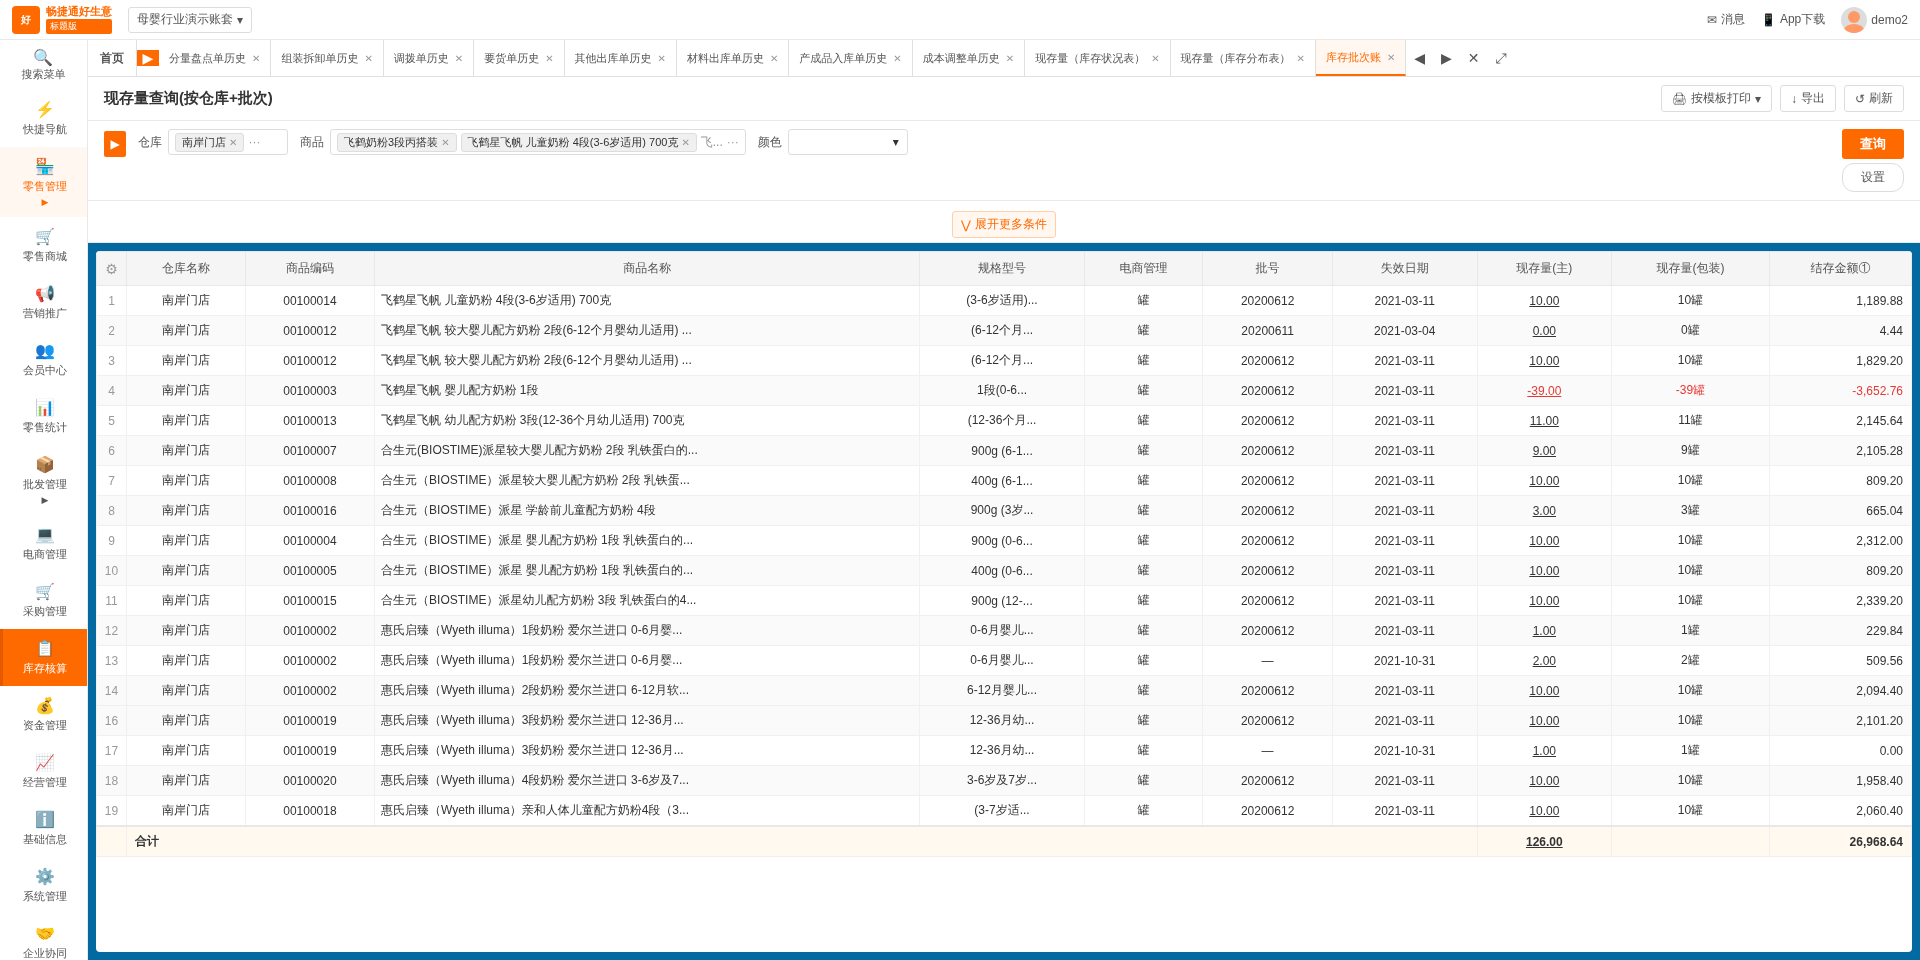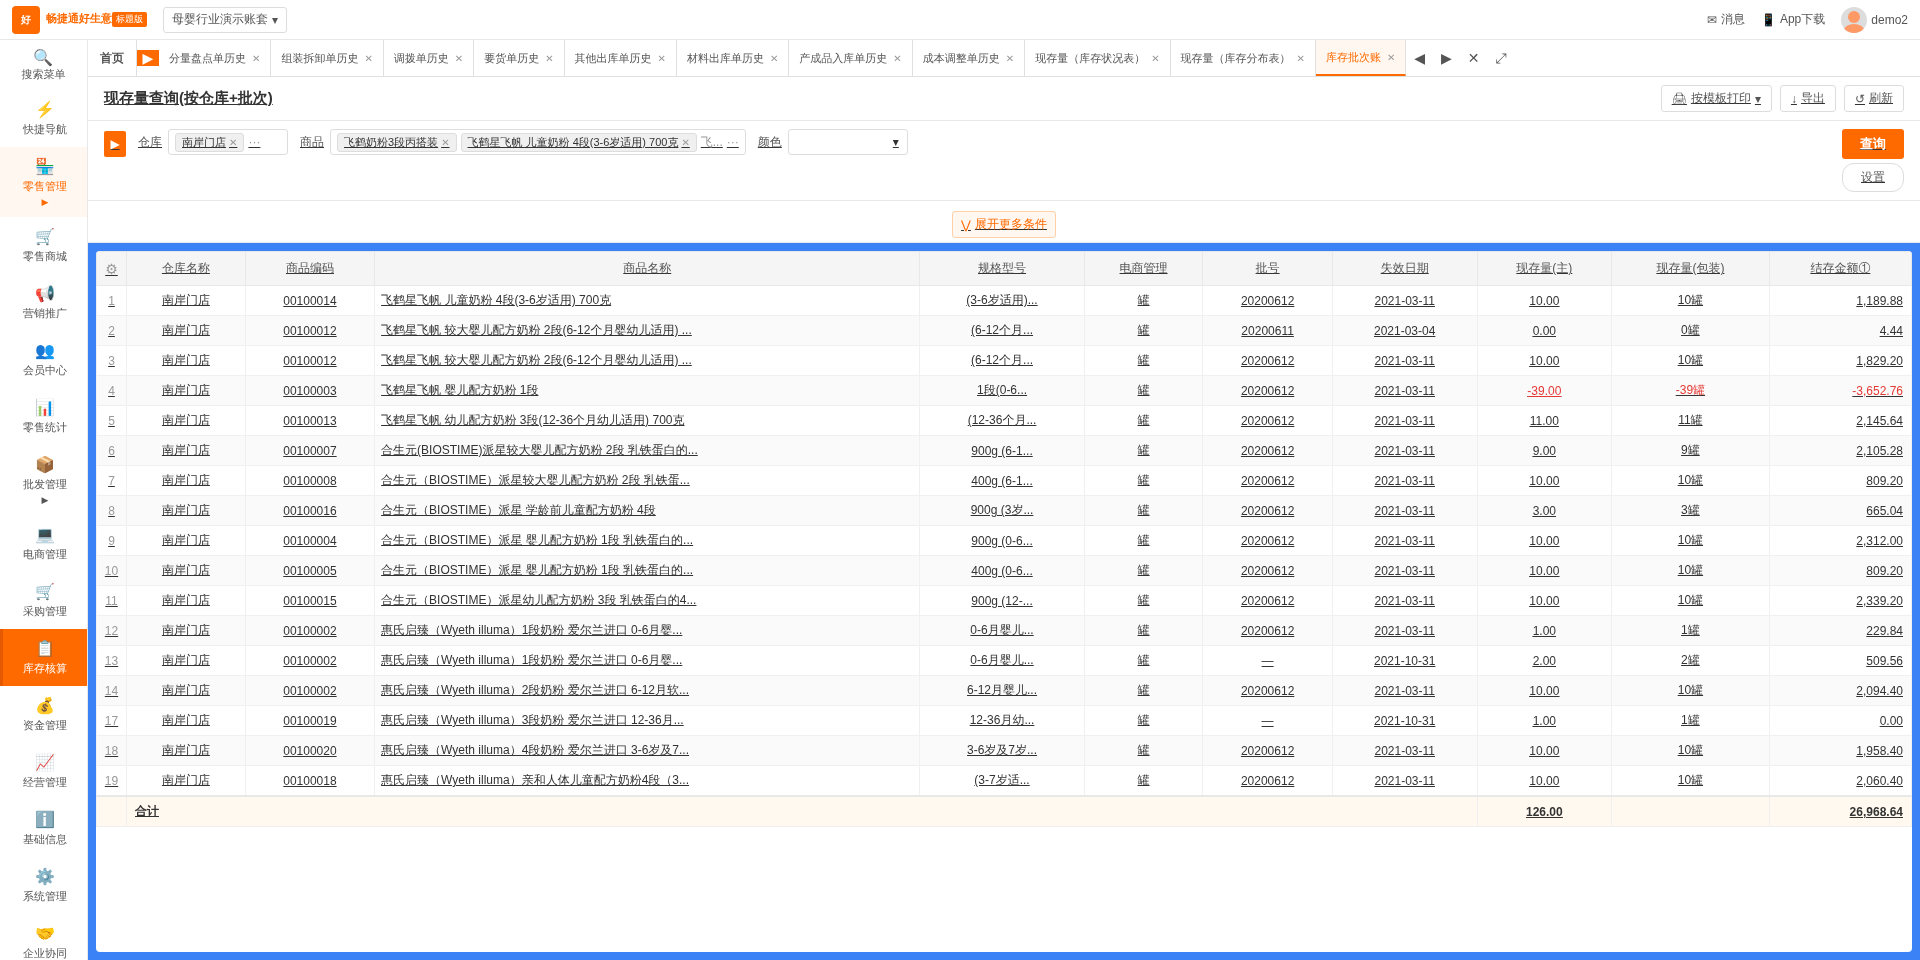--- a/index.html
+++ b/index.html
@@ -30,21 +30,21 @@
 
     
     .tabs-bar { background: #fff; border-bottom: 1px solid #e0e0e0; display: flex; align-items: center; padding: 0 0 0 0; min-height: 36px; overflow: hidden; }
     .tab-item { display: flex; align-items: center; gap: 4px; padding: 0 10px; height: 36px; font-size: 11px; color: #555; border-right: 1px solid #e0e0e0; cursor: pointer; white-space: nowrap; flex-shrink: 0; }
     .tab-item.active { background: #fff7f0; color: #ff6a00; border-bottom: 2px solid #ff6a00; }
     .tab-close { font-size: 10px; color: #999; margin-left: 2px; cursor: pointer; }
     .tabs-nav-btn { padding: 0 8px; height: 36px; display: flex; align-items: center; cursor: pointer; color: #555; font-size: 14px; }
     .tab-home { padding: 0 12px; height: 36px; display: flex; align-items: center; font-size: 12px; color: #555; font-weight: bold; border-right: 1px solid #e0e0e0; cursor: pointer; }
 
     
-    .page-content { flex: 1; overflow: hidden; display: flex; flex-direction: column; padding: 0; background: #3b82f6; text-decoration: underline; }
+    .page-content { flex: 1; overflow: hidden; display: flex; flex-direction: column; padding: 0; background: #0369a1; }
     .page-header { background: #fff; padding: 8px 16px; display: flex; align-items: center; justify-content: space-between; border-bottom: 1px solid #e8e8e8; }
     .page-title { font-size: 15px; font-weight: bold; color: #333; }
     .page-header-actions { display: flex; align-items: center; gap: 8px; }
     .btn-print { display: flex; align-items: center; gap: 4px; padding: 4px 10px; border: 1px solid #ddd; border-radius: 3px; background: #fff; cursor: pointer; font-size: 12px; color: #555; }
     .btn-export { display: flex; align-items: center; gap: 4px; padding: 4px 10px; border: 1px solid #ddd; border-radius: 3px; background: #fff; cursor: pointer; font-size: 12px; color: #555; }
     .btn-refresh { display: flex; align-items: center; gap: 4px; padding: 4px 10px; border: 1px solid #ddd; border-radius: 3px; background: #fff; cursor: pointer; font-size: 12px; color: #555; }
     .filter-label { font-size: 12px; color: #555; white-space: nowrap; }
     .filter-tag { background: #f0f0f0; border: 1px solid #ddd; border-radius: 3px; padding: 1px 6px; font-size: 11px; display: flex; align-items: center; gap: 3px; }
     .expand-btn { display: flex; align-items: center; gap: 4px; color: #ff6a00; cursor: pointer; font-size: 12px; padding: 4px 8px; border: 1px solid #ffd0a8; border-radius: 3px; background: #fff7f0; margin-top: 6px; }
     .btn-query { background: #ff6a00; color: #fff; border: none; padding: 6px 18px; border-radius: 3px; cursor: pointer; font-size: 13px; font-weight: bold; }
@@ -78,21 +78,21 @@
     .query-btn-area { margin-left: auto; display: flex; flex-direction: column; gap: 4px; }
     .sidebar-nav-arrow { width: 20px; background: #ff6a00; display: flex; align-items: center; justify-content: center; cursor: pointer; color: #fff; font-size: 14px; flex-shrink: 0; }
   </style>
 </head>
 <body>
 
 <div class="top-bar">
   <div class="top-bar-left">
     <div class="logo-area">
       <div class="logo-icon">好</div>
-      <div style="display:flex;flex-direction:row;">
+      <div style="display:flex;flex-direction:column;">
         <span class="logo-text">畅捷通好生意</span>
         <span class="label-tag">标题版</span>
       </div>
     </div>
     <div class="industry-select">
       <span>母婴行业演示账套</span>
       <span>▾</span>
     </div>
   </div>
   <div class="top-bar-right">
@@ -515,20 +515,33 @@
     <td>00100002</td>
     <td class="text-left" style="max-width:280px;overflow:hidden;text-overflow:ellipsis;white-space:nowrap;">惠氏启臻（Wyeth illuma）2段奶粉 爱尔兰进口 6-12月软...</td>
     <td>6-12月婴儿...</td>
     <td>罐</td>
     <td>20200612</td>
     <td>2021-03-11</td>
     <td class="underline">10.00</td>
     <td class="">10罐</td>
     <td class="" style="text-align:right;padding-right:8px;">2,094.40</td>
   </tr>
+              <tr style="background: rgb(250, 250, 250);">
+    <td class="row-num">16</td>
+    <td>南岸门店</td>
+    <td>00100019</td>
+    <td class="text-left" style="max-width:280px;overflow:hidden;text-overflow:ellipsis;white-space:nowrap;">惠氏启臻（Wyeth illuma）3段奶粉 爱尔兰进口 12-36月...</td>
+    <td>12-36月幼...</td>
+    <td>罐</td>
+    <td>20200612</td>
+    <td>2021-03-11</td>
+    <td class="underline">10.00</td>
+    <td class="">10罐</td>
+    <td class="" style="text-align:right;padding-right:8px;">2,101.20</td>
+  </tr>
               <tr style="background: rgb(255, 255, 255);">
     <td class="row-num">17</td>
     <td>南岸门店</td>
     <td>00100019</td>
     <td class="text-left" style="max-width:280px;overflow:hidden;text-overflow:ellipsis;white-space:nowrap;">惠氏启臻（Wyeth illuma）3段奶粉 爱尔兰进口 12-36月...</td>
     <td>12-36月幼...</td>
     <td>罐</td>
     <td>—</td>
     <td>2021-10-31</td>
     <td class="underline">1.00</td>

